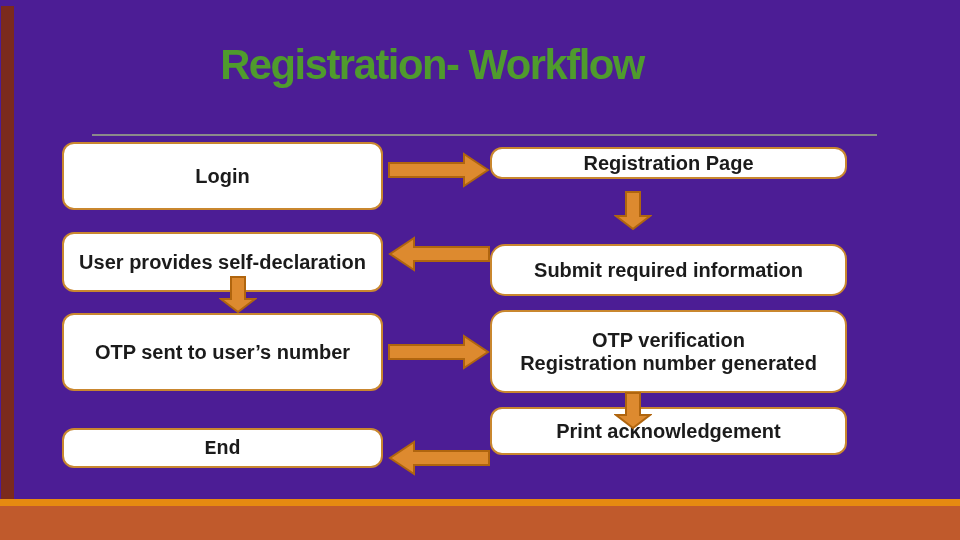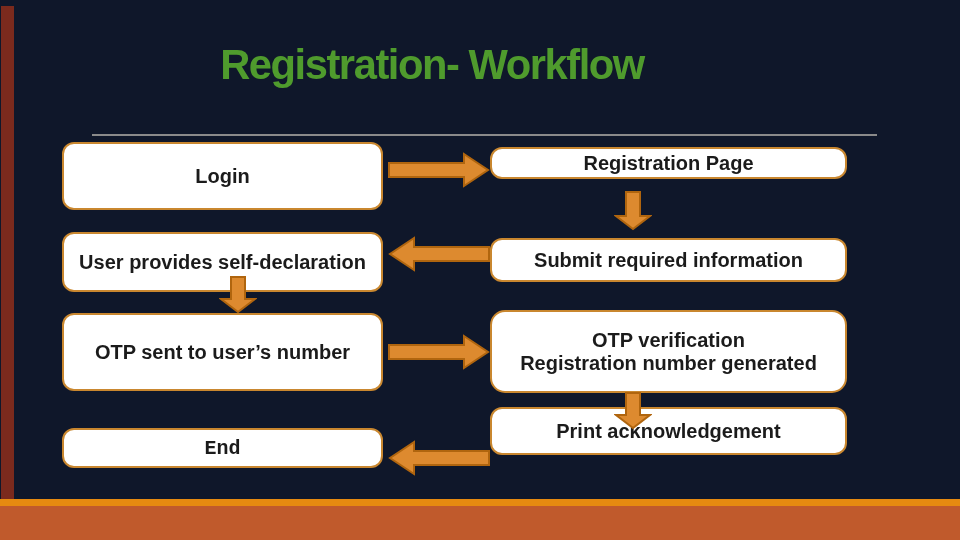--- a/index.html
+++ b/index.html
@@ -8,21 +8,21 @@
     --arrow-fill:#dd8a2f;
     --arrow-stroke:#b0650e;
     --left-bar:#7b2a1d;
     --bottom-strip:#e68a10;
     --bottom-bar:#c05a2c;
     --rule-color:#8a8a8a;
     --text-color:#1b1b1b;
   }
   html,body{margin:0;padding:0;background:#fff;}
   .slide{
-    position:relative;width:960px;height:540px;background:#0f172a;
+    position:relative;width:960px;height:540px;background:#4c1d95;
     font-family:"Liberation Sans",sans-serif;overflow:hidden;
   }
   .left-bar{
     position:absolute;left:1px;top:6px;width:13px;height:496px;
     background:var(--left-bar);
   }
   .title{
     position:absolute;left:0;top:40px;width:864px;text-align:center;
     font-size:43px;font-weight:700;color:var(--title-color);
     letter-spacing:-1.5px;transform:scaleX(.97);transform-origin:center;
@@ -38,21 +38,21 @@
     display:flex;flex-direction:column;align-items:center;justify-content:center;
     text-align:center;font-weight:700;font-size:20px;color:var(--text-color);
     line-height:23px;padding:2px 10px;
   }
   .box .line{white-space:pre-wrap;}
   .col-l{left:62px;width:321px;}
   .col-r{left:490px;width:357px;}
   .b-login{top:142px;height:68px;}
   .b-regpage{top:147px;height:32px;}
   .b-selfdecl{top:232px;height:60px;}
-  .b-submit{top:238px;height:44px;}
+  .b-submit{top:244px;height:52px;border-radius:15px;}
   .b-otpsent{top:313px;height:78px;}
   .b-otpverify{top:310px;height:83px;border-radius:15px;}
   .b-end{top:428px;height:40px;font-family:Liberation Mono, monospace;}
   .b-print{top:407px;height:48px;}
   .arrow{position:absolute;}
   .arrow polygon{
     fill:var(--arrow-fill);stroke:var(--arrow-stroke);
     stroke-width:2;stroke-linejoin:miter;
   }
   .bottom-strip{position:absolute;left:0;top:499px;width:960px;height:7px;background:var(--bottom-strip);}

